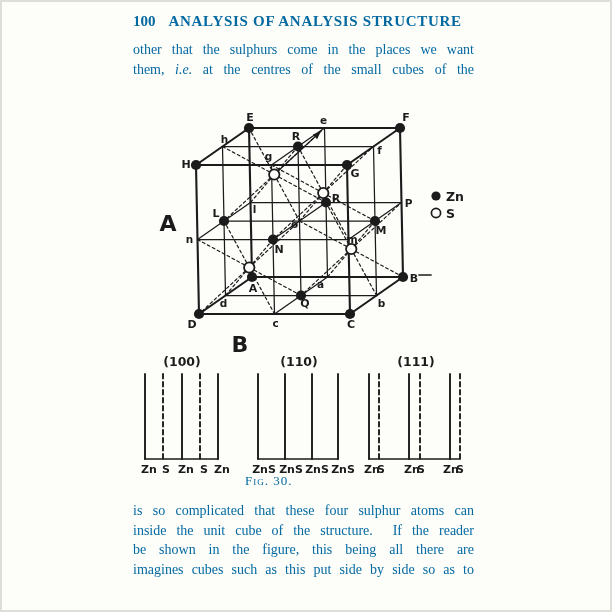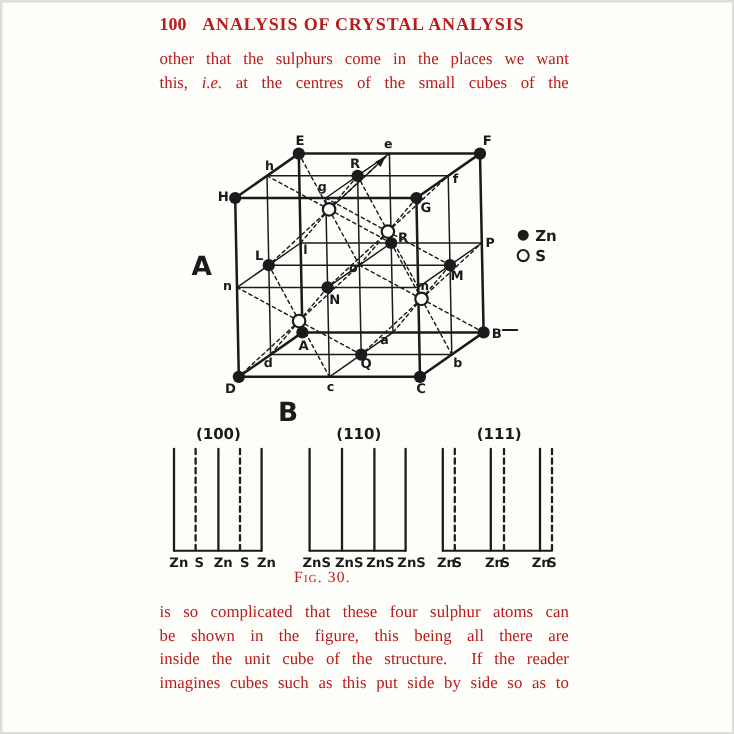--- a/index.html
+++ b/index.html
@@ -1,16 +1,16 @@
 <!DOCTYPE html>
 <html><head>
 <meta charset="utf-8">
 <style>
   html,body{margin:0;padding:0;}
-  .page{position:relative;width:612px;height:612px;background:#fdfdfa;color:#b91c1c;
+  .page{position:relative;width:612px;height:612px;background:#fdfdfa;color:#0369a1;
         font-family:"Liberation Serif",serif;overflow:hidden;
         box-shadow:inset 0 0 0 2px #deded9;}
   .header{position:absolute;left:133px;top:13px;width:341px;display:flex;
           font-weight:bold;font-size:15px;}
   .header .title{margin-left:13px;letter-spacing:0.7px;}
   .para{position:absolute;left:133px;width:341px;font-size:14px;line-height:19.7px;}
   .para-top{top:40px;}
   .para-bottom{top:501px;}
   .tline{text-align:justify;text-align-last:justify;}
   .tline i{}
@@ -18,26 +18,26 @@
            font-size:13px;font-variant:small-caps;letter-spacing:1px;}
   #fig-svg{position:absolute;left:0;top:0;}
 </style>
 </head>
 <body>
 
 <div class="page">
 
   <div class="header">
     <span class="num">100</span>
-    <span class="title">ANALYSIS OF CRYSTAL ANALYSIS</span>
+    <span class="title">ANALYSIS OF ANALYSIS STRUCTURE</span>
   </div>
 
   <div class="para para-top">
     <div class="tline"><span>other that the sulphurs come in the places we want</span><i></i><span></span></div>
-    <div class="tline"><span>this, </span><i>i.e.</i><span> at the centres of the small cubes of the</span></div>
+    <div class="tline"><span>them, </span><i>i.e.</i><span> at the centres of the small cubes of the</span></div>
   </div>
 
   <svg id="fig-svg" width="612" height="612" viewBox="0 0 612 612">
       <line x1="199" y1="314" x2="350" y2="314" stroke="#1b1b1b" stroke-width="2.1" stroke-linecap="round"></line>
       <line x1="197.5" y1="239.5" x2="348.5" y2="239.5" stroke="#1b1b1b" stroke-width="1.25" stroke-linecap="round"></line>
       <line x1="196" y1="165" x2="347" y2="165" stroke="#1b1b1b" stroke-width="2.1" stroke-linecap="round"></line>
       <line x1="225.5" y1="295.5" x2="376.5" y2="295.5" stroke="#1b1b1b" stroke-width="1.25" stroke-linecap="round"></line>
       <line x1="224" y1="221" x2="375" y2="221" stroke="#1b1b1b" stroke-width="1.25" stroke-linecap="round"></line>
       <line x1="222.5" y1="146.5" x2="373.5" y2="146.5" stroke="#1b1b1b" stroke-width="1.25" stroke-linecap="round"></line>
       <line x1="252" y1="277" x2="403" y2="277" stroke="#1b1b1b" stroke-width="2.1" stroke-linecap="round"></line>
@@ -182,18 +182,18 @@
       <text x="412" y="469" fill="#1b1b1b" font-size="11" font-weight="bold" text-anchor="middle" dominant-baseline="central" font-family="'DejaVu Sans',sans-serif">Zn</text>
       <text x="421" y="469" fill="#1b1b1b" font-size="11" font-weight="bold" text-anchor="middle" dominant-baseline="central" font-family="'DejaVu Sans',sans-serif">S</text>
       <text x="451" y="469" fill="#1b1b1b" font-size="11" font-weight="bold" text-anchor="middle" dominant-baseline="central" font-family="'DejaVu Sans',sans-serif">Zn</text>
       <text x="460" y="469" fill="#1b1b1b" font-size="11" font-weight="bold" text-anchor="middle" dominant-baseline="central" font-family="'DejaVu Sans',sans-serif">S</text>
     </svg>
 
   <div class="caption">Fig. 30.</div>
 
   <div class="para para-bottom">
     <div class="tline"><span>is so complicated that these four sulphur atoms can</span></div>
+    <div class="tline"><span>inside the unit cube of the structure.&nbsp; If the reader</span></div>
     <div class="tline"><span>be shown in the figure, this being all there are</span></div>
-    <div class="tline"><span>inside the unit cube of the structure.&nbsp; If the reader</span></div>
     <div class="tline"><span>imagines cubes such as this put side by side so as to</span></div>
   </div>
 
 </div>
 
 </body></html>

